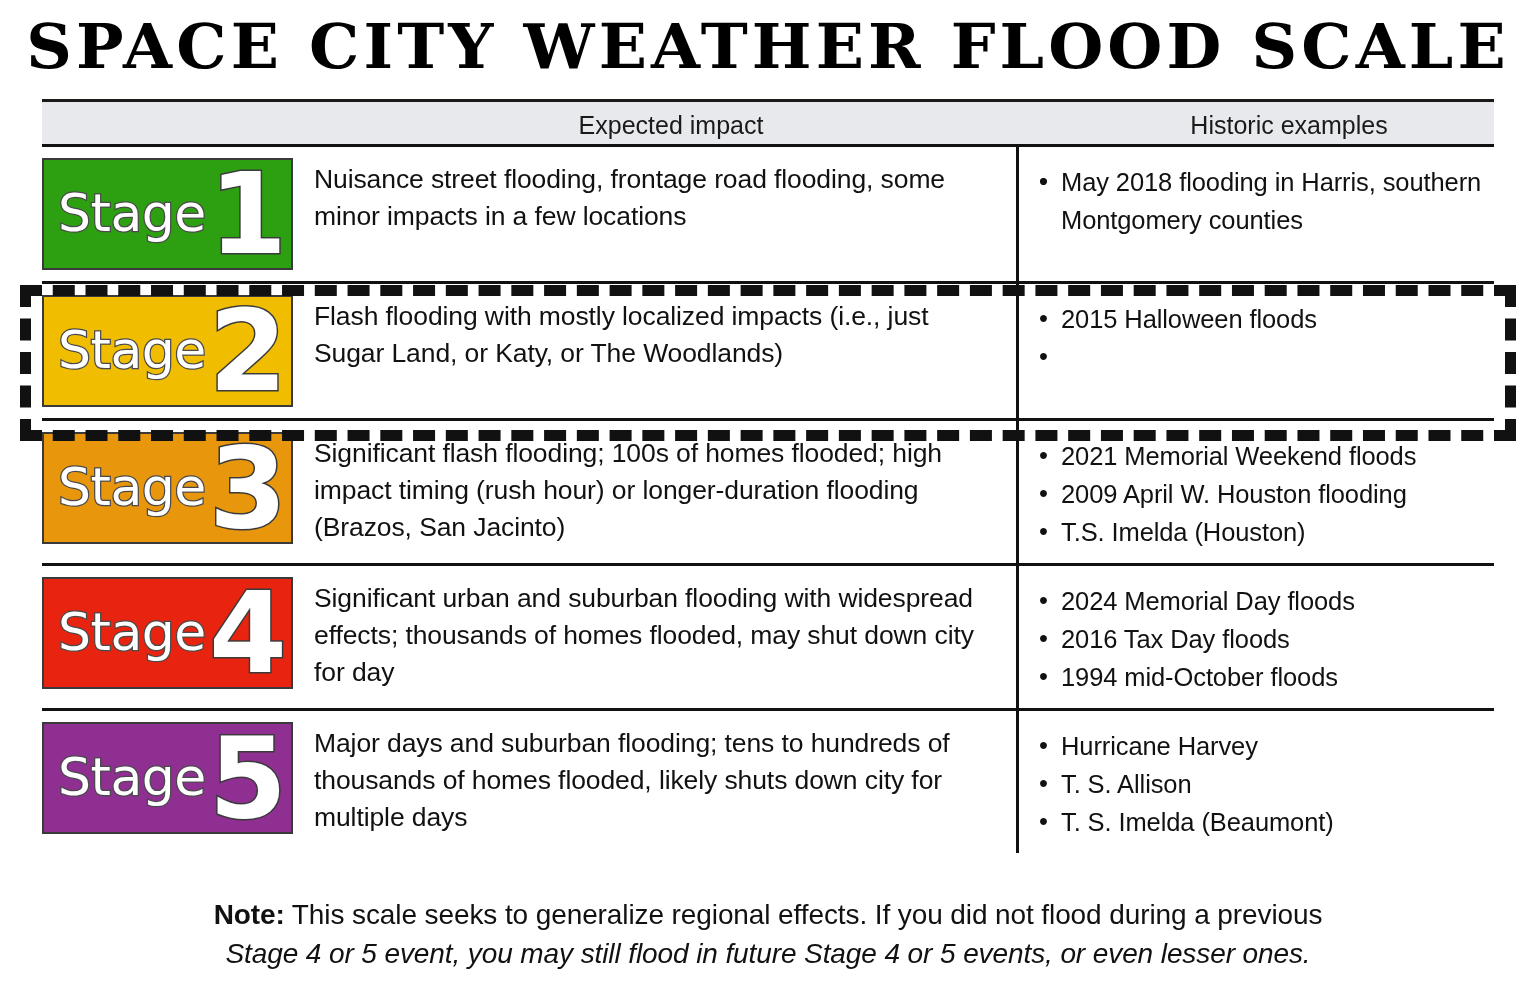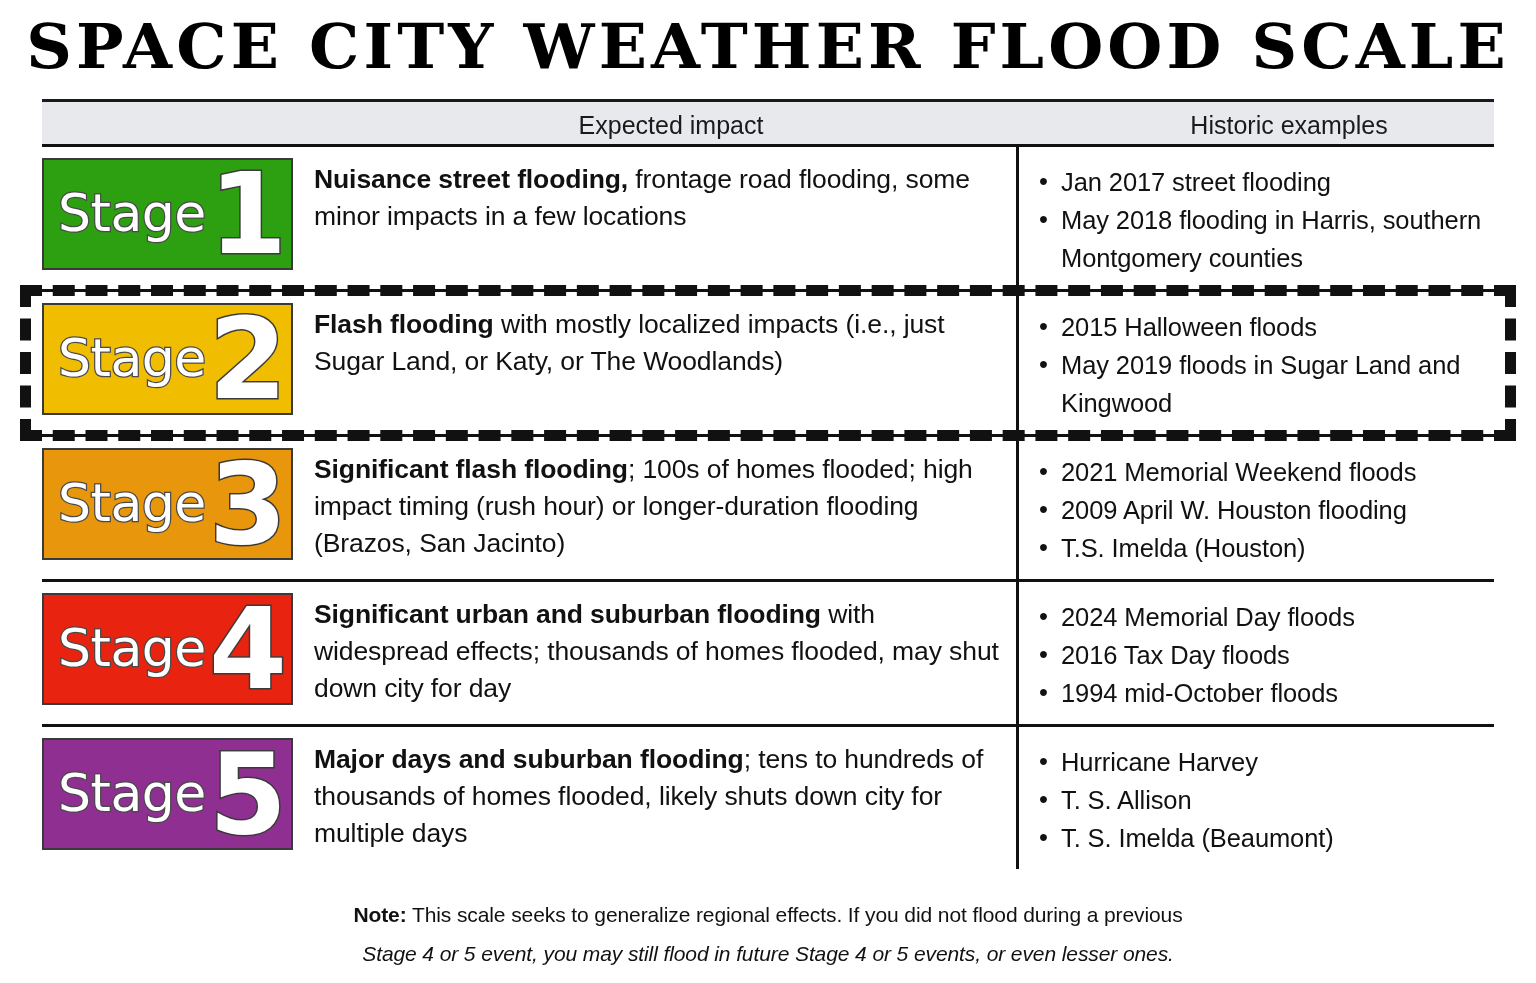--- a/index.html
+++ b/index.html
@@ -148,21 +148,21 @@
   }
 
   
   .impact-text {
     font-size: 26.5px;
     line-height: 37px;
     color: #111111;
     letter-spacing: -0.1px;
   }
   .impact-text b {
-    font-weight: bold;
+    font-weight: normal;
     margin-top: 14px;
   }
 
   ul.hist {
     list-style: none;
     margin: 0;
     padding: 0;
   }
   ul.hist li {
     position: relative;
@@ -192,21 +192,21 @@
     pointer-events: none;
   }
 
   
   #note {
     position: absolute;
     left: 42px;
     top: 895px;
     width: 1452px;
     text-align: center;
-    font-size: 21px;
+    font-size: 28px;
     line-height: 39px;
     color: #111111;
     letter-spacing: -0.1px;
   }
   #note b { font-weight: bold; }
   #note .l2 { display: block; font-style: italic; }
 </style>
 </head>
 <body>
 
@@ -225,39 +225,39 @@
           <div class="badge" style="background: rgb(45, 160, 18);">
             <span class="word">Stage</span>
             <span class="num">1</span>
           </div>
         </div>
         <div class="cell-impact">
           <div class="impact-text"><b>Nuisance street flooding,</b><span> frontage road flooding, some minor impacts in a few locations</span></div>
         </div>
         <div class="cell-hist">
           <ul class="hist">
-            <li><span class="bullet">•</span><span>Jan 2017 street flooding</span></li>
+            <li><span class="bullet">•</span></li>
             <li><span class="bullet">•</span><span>May 2018 flooding in Harris, southern Montgomery counties</span></li>
           </ul>
         </div>
       </div>
       <div class="row">
         <div class="cell-badge">
           <div class="badge" style="background: rgb(240, 189, 0);">
             <span class="word">Stage</span>
             <span class="num">2</span>
           </div>
         </div>
         <div class="cell-impact">
           <div class="impact-text"><b>Flash flooding</b><span> with mostly localized impacts (i.e., just Sugar Land, or Katy, or The Woodlands)</span></div>
         </div>
         <div class="cell-hist">
           <ul class="hist">
             <li><span class="bullet">•</span><span>2015 Halloween floods</span></li>
-            <li><span class="bullet">•</span><span>May 2019 floods in Sugar Land and Kingwood</span></li>
+            <li><span class="bullet">•</span></li>
           </ul>
         </div>
       </div>
       <div class="row">
         <div class="cell-badge">
           <div class="badge" style="background: rgb(232, 150, 12);">
             <span class="word">Stage</span>
             <span class="num">3</span>
           </div>
         </div>

